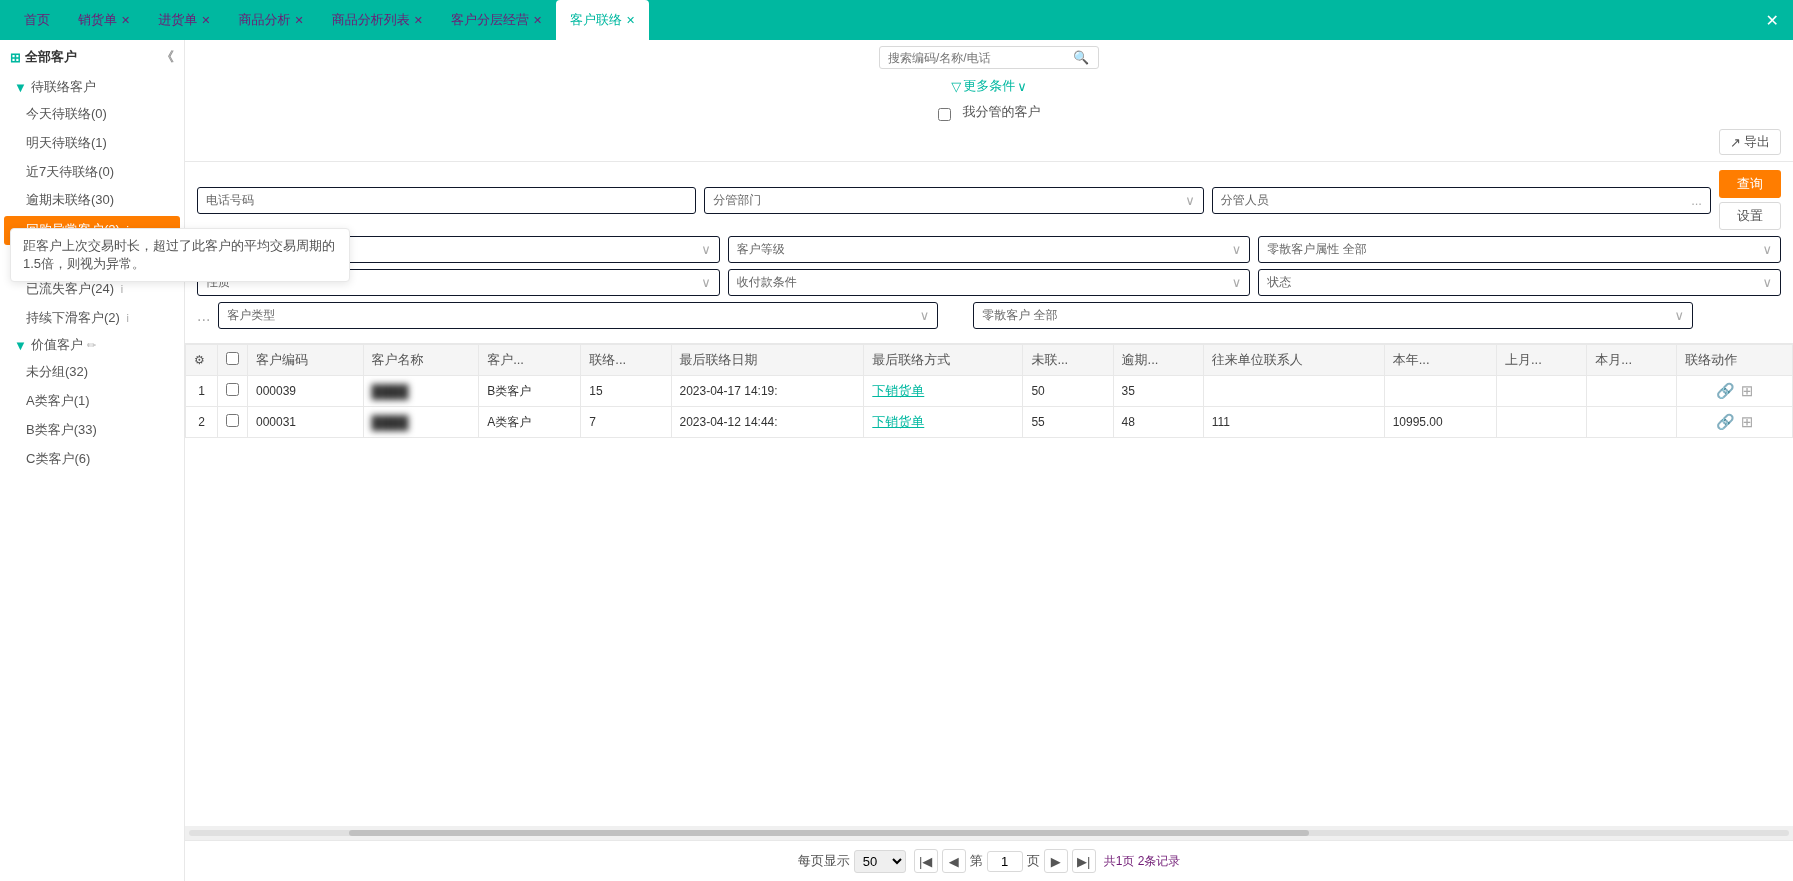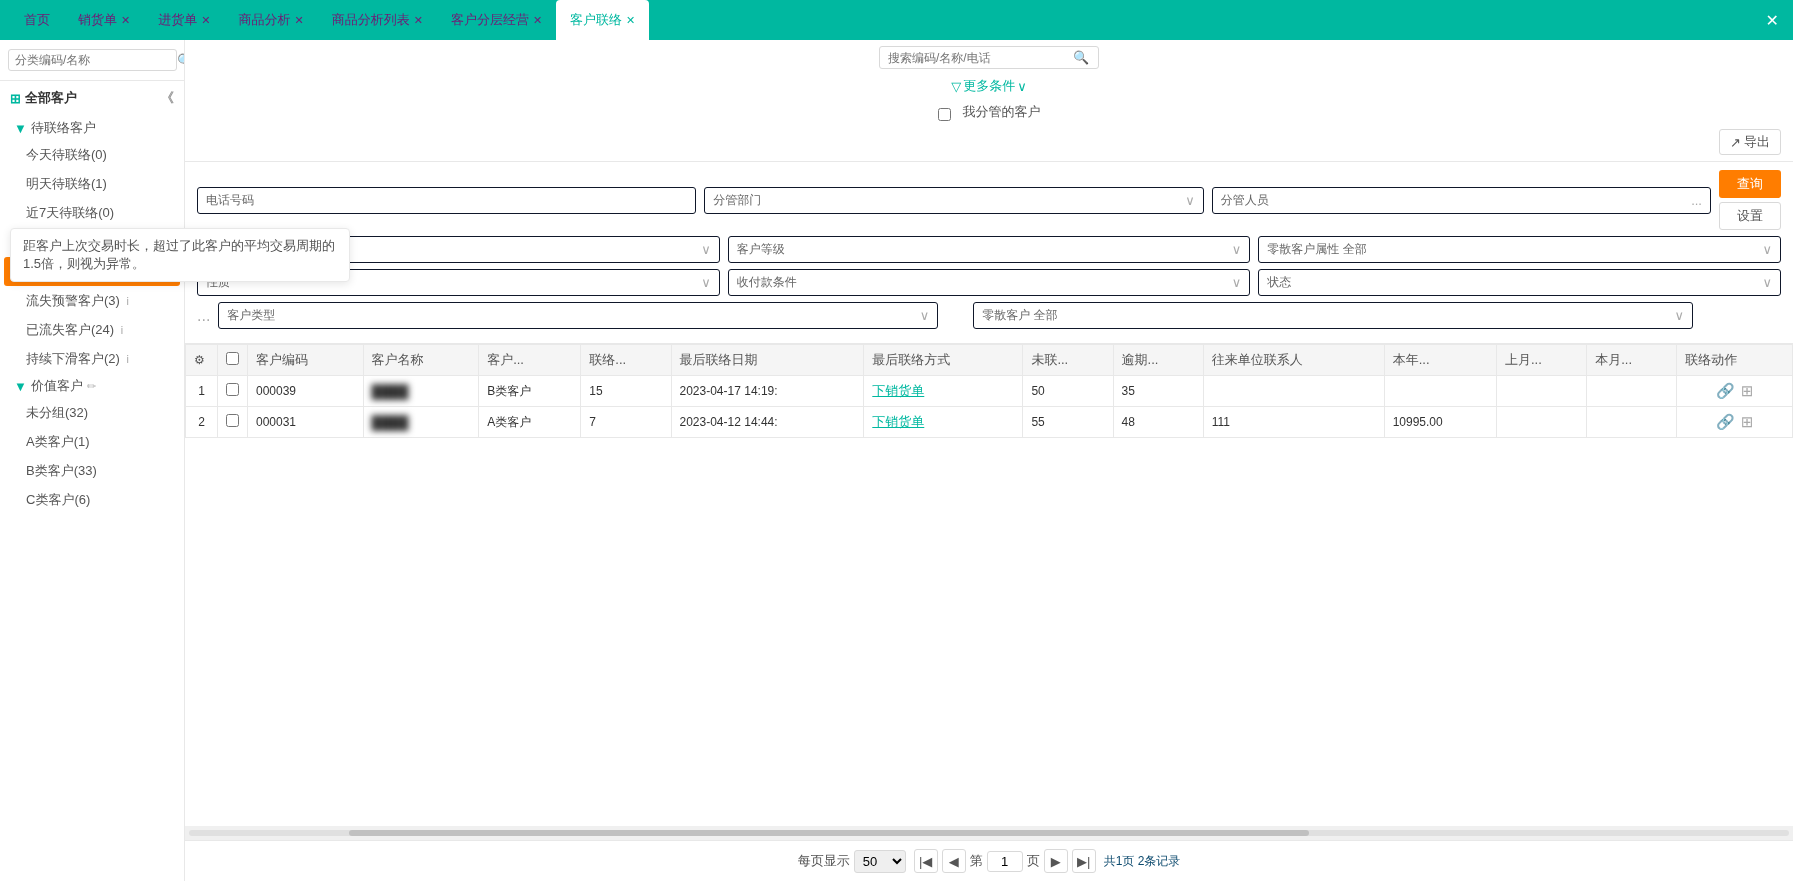--- a/index.html
+++ b/index.html
@@ -153,21 +153,21 @@
     .pagination { display: flex; align-items: center; gap: 4px; color: #555; }
     .pagination .pg-btn {
       width: 24px; height: 24px; display: flex; align-items: center;
       justify-content: center; cursor: pointer; color: #555;
       border: 1px solid #d9d9d9; border-radius: 3px; background: #fff;
     }
     .pagination .pg-input {
       width: 36px; border: 1px solid #d9d9d9; border-radius: 3px;
       text-align: center; padding: 2px;
     }
-    .total-info { color: #0c4a6e; font-size: 12px; }
+    .total-info { color: #701a75; font-size: 12px; }
 
     
     .tooltip-box {
       position: absolute; left: 10px; top: 228px;
       background: #fff; border: 1px solid #e8e8e8;
       border-radius: 4px; padding: 8px 12px;
       color: #555; font-size: 12px; z-index: 100;
       box-shadow: 0 2px 8px rgba(0,0,0,0.1);
       max-width: 340px;
     }
@@ -217,24 +217,20 @@
   <div class="nav-item active">
     <span>客户联络</span>
     <span class="close-x">✕</span>
   </div>
   <div class="close-all">✕</div>
 </div>
 
 <div class="main-layout">
 
   <div class="sidebar">
-    <div class="sidebar-search">
-      <input type="text" placeholder="分类编码/名称" style="">
-      <div class="search-btn">🔍</div>
-    </div>
 
     <div class="sidebar-section-title">
       <span class="icon-grid">⊞</span>
       <span>全部客户</span>
       <span class="collapse-btn">《</span>
     </div>
 
     <div class="sidebar-group-title">
       <span class="tri">▼</span>
       <span>待联络客户</span>

